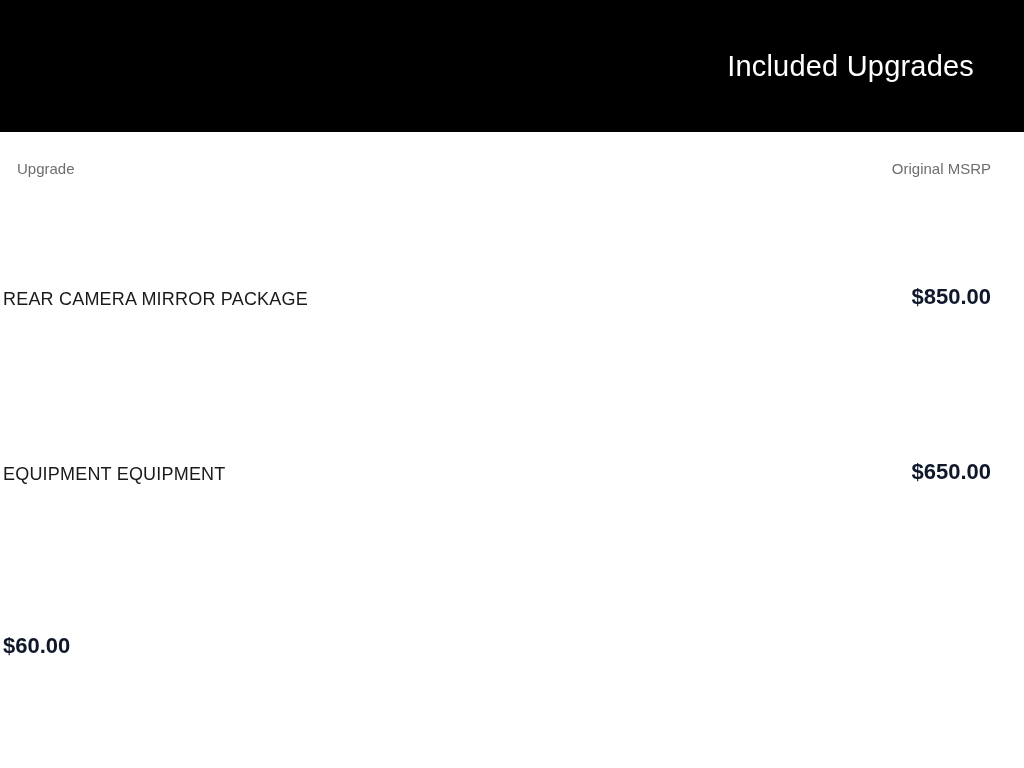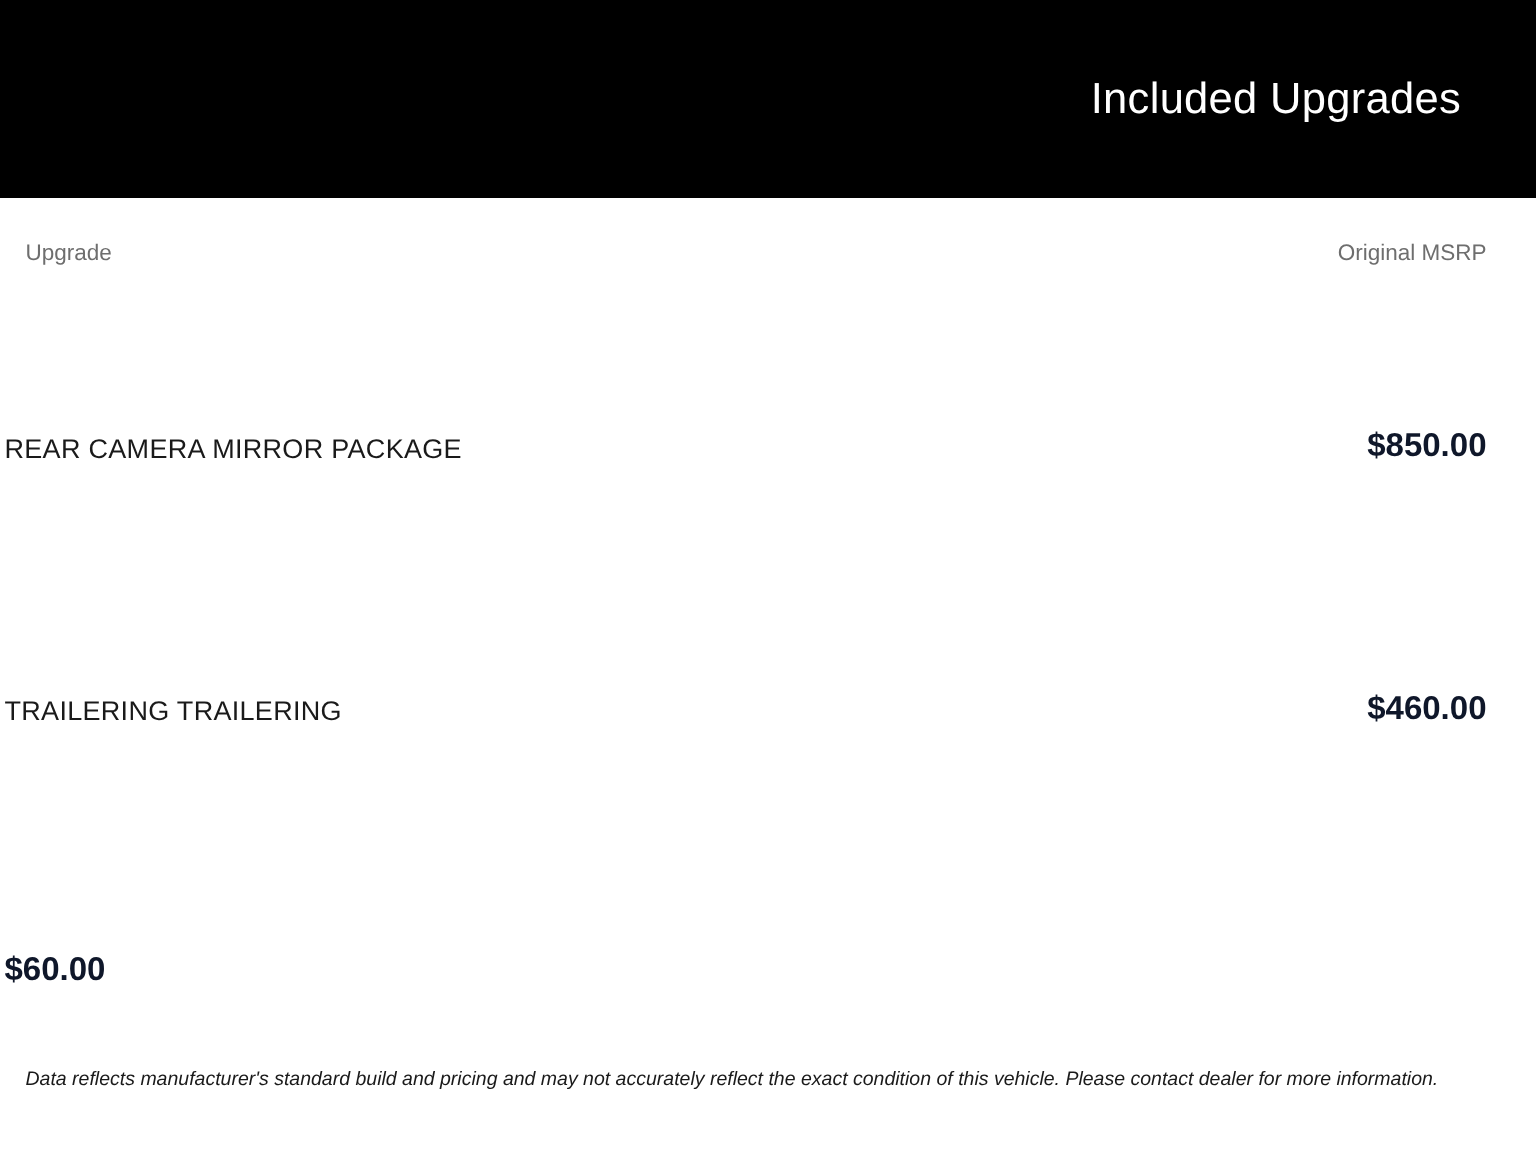--- a/index.html
+++ b/index.html
@@ -94,23 +94,22 @@
     <div class="col-header">Upgrade</div>
     <div class="col-header">Original MSRP</div>
   </div>
 
   <div class="row row-1">
     <div class="row-label">REAR CAMERA MIRROR PACKAGE</div>
     <div class="row-price">$850.00</div>
   </div>
 
   <div class="row row-2">
-    <div class="row-label">TRAILERING TRAILERING</div>
-    <div class="row-price">$460.00</div>
+    <div class="row-label">EQUIPMENT EQUIPMENT</div>
+    <div class="row-price">$650.00</div>
   </div>
 
   <div class="row row-3">
     <div class="row-price">$60.00</div>
   </div>
 
-  <div class="disclaimer">Data reflects manufacturer's standard build and pricing and may not accurately reflect the exact condition of this vehicle. Please contact dealer for more information.</div>
 
 </div>
 
 </body></html>

